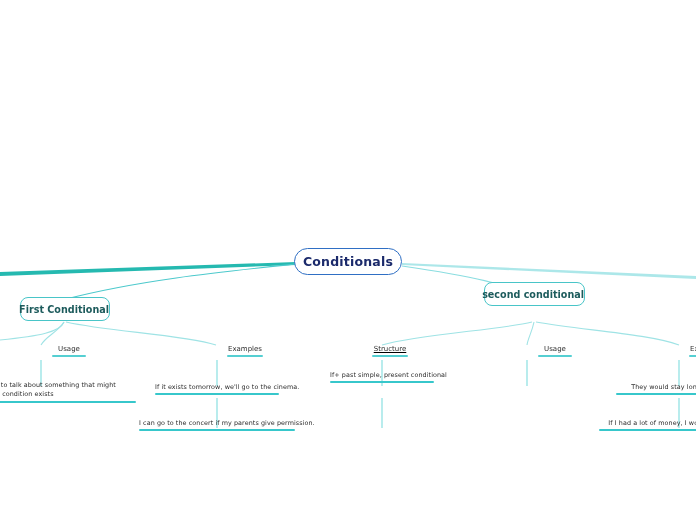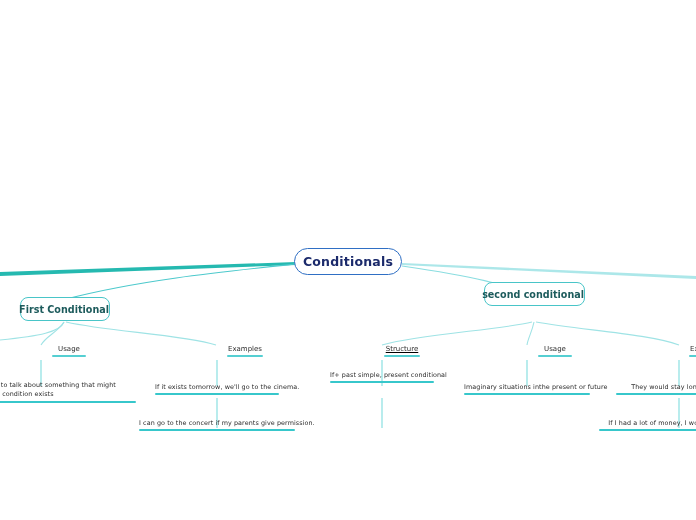--- a/index.html
+++ b/index.html
@@ -187,40 +187,36 @@
   <div class="node leaf-node" style="left:155px; top:383px; width:124px;">
     <span class="leaf-label">If it exists tomorrow, we'll go to the cinema.</span>
     <div class="leaf-rule"></div>
   </div>
 
   <div class="node leaf-node" style="left:139px; top:419px; width:156px;">
     <span class="leaf-label">I can go to the concert if my parents give permission.</span>
     <div class="leaf-rule"></div>
   </div>
 
-  <div class="node cap-node" style="left:356px; top:345px; width:36px;text-decoration:underline;">
+  <div class="node cap-node" style="left:344px; top:345px; width:36px;text-decoration:underline;">
     <span class="cap-label">Structure</span>
     <div class="cap-rule"></div>
   </div>
 
   <div class="node leaf-node" style="left:330px; top:371px; width:104px;">
     <span class="leaf-label">If+ past simple, present conditional</span>
     <div class="leaf-rule"></div>
   </div>
 
 
   <div class="node cap-node" style="left:510px; top:345px; width:34px;">
     <span class="cap-label">Usage</span>
     <div class="cap-rule"></div>
   </div>
 
-  <div class="node leaf-node" style="left:464px; top:383px; width:126px;">
-    <span class="leaf-label">Imaginary situations inthe present or future</span>
-    <div class="leaf-rule"></div>
-  </div>
 
   <div class="node cap-node" style="left:661px; top:345px; width:36px;">
     <span class="cap-label">Examples</span>
     <div class="cap-rule"></div>
   </div>
 
   <div class="node leaf-node" style="left:616px; top:383px; width:126px;">
     <span class="leaf-label">They would stay longer if the</span>
     <div class="leaf-rule"></div>
   </div>

